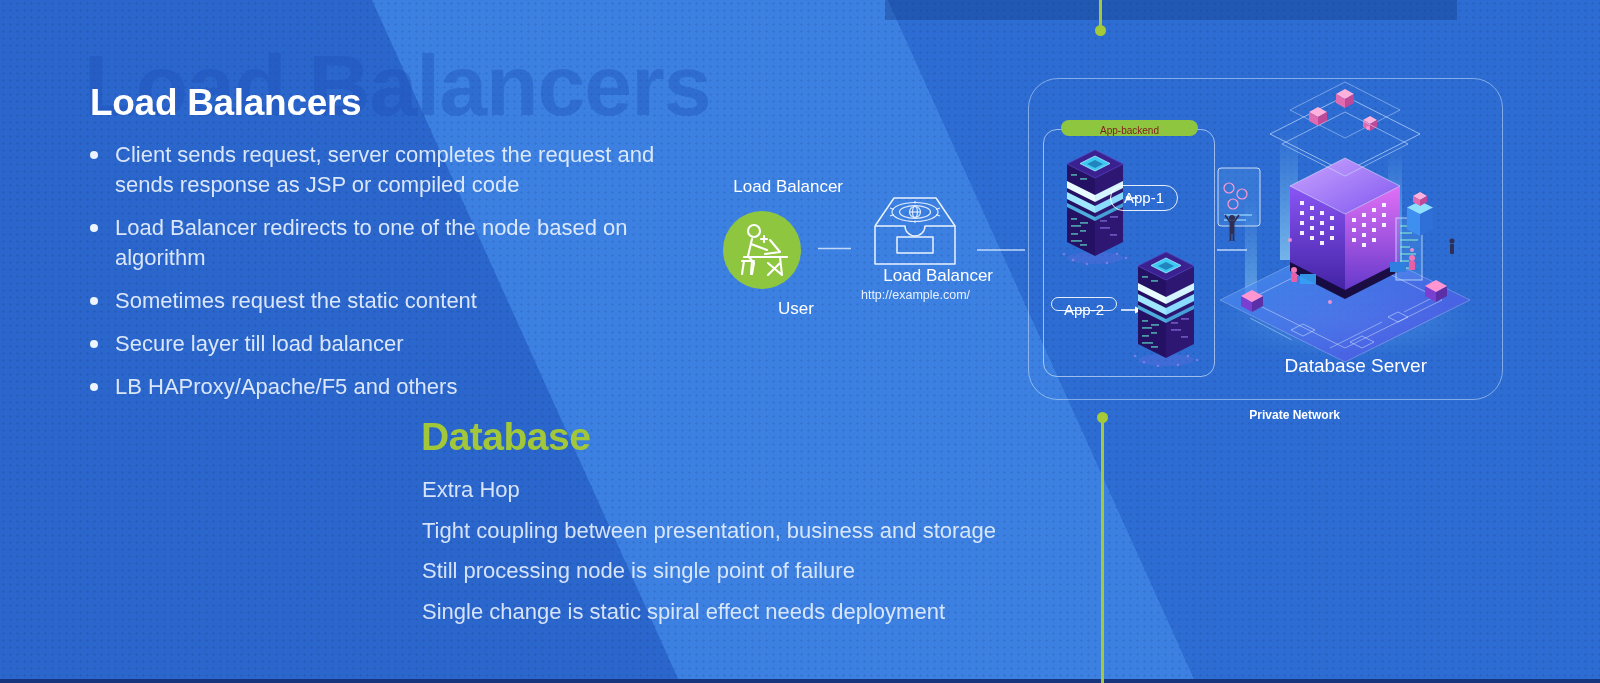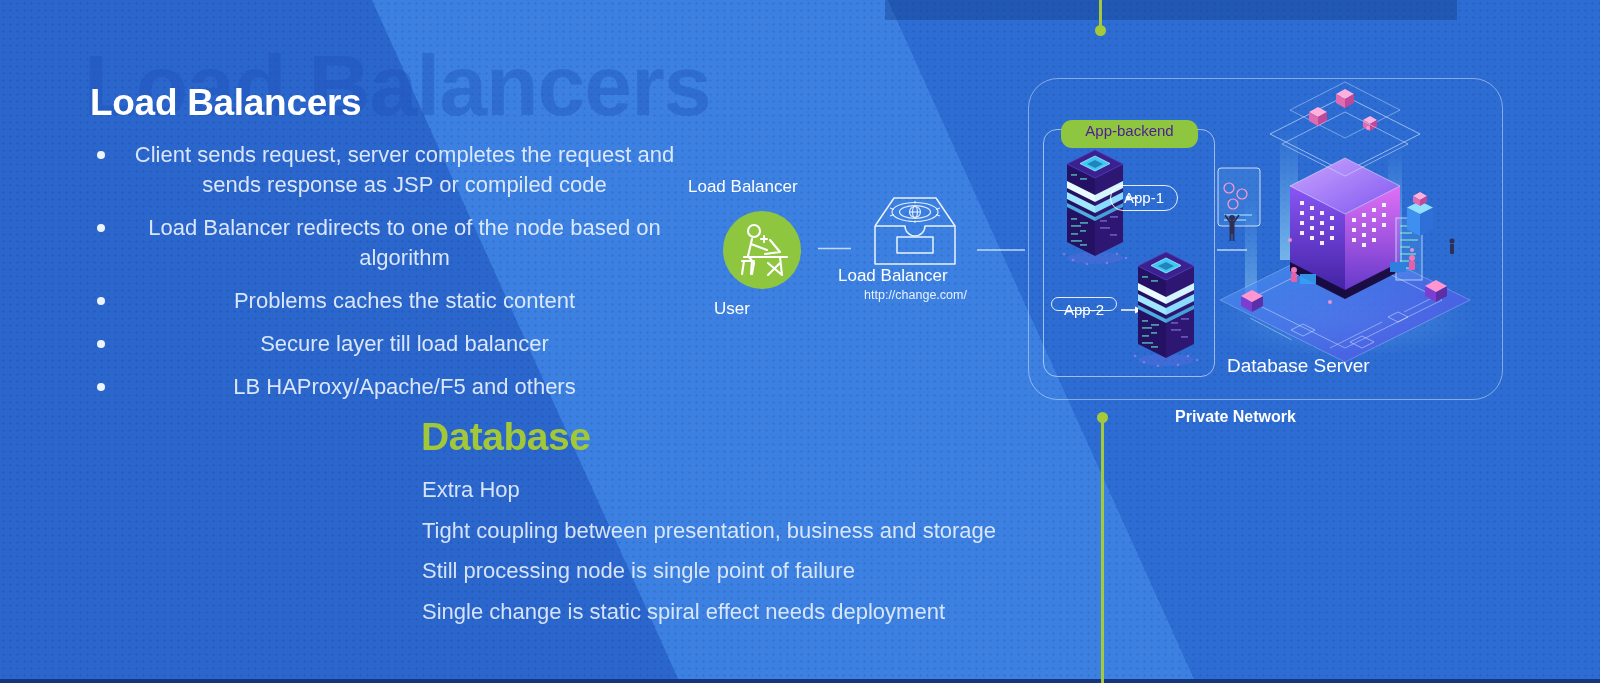--- a/index.html
+++ b/index.html
@@ -24,53 +24,53 @@
   
   .gline{background:var(--lime-line);width:3px;z-index:7;}
   .gdot{width:11px;height:11px;border-radius:50%;background:var(--lime-line);z-index:7;}
 
   
   .ghost-title{left:84px;top:36px;font-size:86px;font-weight:700;letter-spacing:-1px;
     color:rgba(30,82,185,.42);white-space:nowrap;z-index:2;}
   .title{left:90px;top:82px;font-size:37px;font-weight:700;color:#fff;letter-spacing:-.3px;z-index:4;}
 
   
-  .bullets{left:95px;top:140px;width:592px;list-style:none;z-index:4;text-align:center;}
+  .bullets{left:88px;top:140px;width:592px;list-style:none;z-index:4;}
   .bullets li{position:relative;padding-left:27px;font-size:22px;line-height:30px;
     color:rgba(233,241,253,.92);margin-bottom:13px;}
   .bullets li::before{content:"";position:absolute;left:2px;top:11px;width:8px;height:8px;
     border-radius:50%;background:#eef4fd;}
 
   
   .problems-h{left:421px;top:415px;font-size:39px;font-weight:700;letter-spacing:-.5px;
     color:var(--lime-heading);z-index:4;}
   .problems{left:422px;top:470px;z-index:4;}
   .problems div{font-size:22px;line-height:40.5px;color:rgba(233,241,253,.9);white-space:nowrap;}
 
   
-  .dlabel{color:#fff;text-align:left;z-index:5;}
+  .dlabel{color:#fff;text-align:right;z-index:5;}
   .flow-label{left:688px;top:177px;width:155px;font-size:17px;}
   .user-circle{left:723px;top:211px;width:78px;height:78px;border-radius:50%;
     background:var(--accent-green);z-index:4;}
   .user-label{left:714px;top:299px;width:100px;font-size:17px;}
   .lb-name{left:838px;top:266px;width:155px;font-size:17px;}
   .lb-url{left:838px;top:288px;width:155px;font-size:12.5px;color:rgba(240,247,255,.95);text-align:center;z-index:5;}
 
   .bracket{left:1028px;top:78px;width:475px;height:322px;border:1px solid rgba(216,233,255,.5);
     border-radius:30px;z-index:2;}
   .inner-box{left:1043px;top:129px;width:172px;height:248px;border:1px solid rgba(226,239,255,.62);
     border-radius:14px;z-index:3;}
-  .pill-backend{left:1061px;top:120px;width:137px;height:28px;border-radius:11px;
-    background:var(--accent-green);color:#4c1d95;font-size:15px;line-height:22px;text-align:center;z-index:5;}
+  .pill-backend{left:1061px;top:120px;width:137px;height:16px;border-radius:11px;
+    background:var(--accent-green);color:#7f1d1d;font-size:10px;line-height:22px;text-align:center;z-index:5;}
   .pill-outline{border:1.5px solid rgba(255,255,255,.88);border-radius:13px;color:#fff;
     font-size:15px;text-align:center;z-index:5;background:transparent;}
   .pill-app1{left:1110px;top:185px;width:68px;height:26px;line-height:23px;}
   .pill-app2{left:1051px;top:297px;width:66px;height:14px;line-height:23px;}
   .db-label{left:1227px;top:355px;width:200px;font-size:19px;}
-  .net-label{left:1175px;top:408px;width:165px;font-size:16px;font-weight:700;}
+  .net-label{left:1175px;top:408px;width:165px;font-size:12px;font-weight:700;}
 
   .gfx{position:absolute;left:0;top:0;z-index:3;pointer-events:none;}
   .person-svg{position:absolute;left:723px;top:211px;z-index:5;}
 </style>
 </head>
 <body>
 
 <div class="slide">
 
   <div class="bg-layer bg-band"></div>
@@ -82,41 +82,41 @@
   <div class="abs gdot" style="left:1095px;top:25px;"></div>
   <div class="abs gdot" style="left:1097px;top:412px;"></div>
   <div class="abs gline" style="left:1101px;top:421px;height:262px;"></div>
 
   <div class="abs ghost-title">Load Balancers</div>
   <h1 class="abs title">Load Balancers</h1>
 
   <ul class="abs bullets">
     <li>Client sends request, server completes the request and sends response as JSP or compiled code</li>
     <li>Load Balancer redirects to one of the node based on algorithm</li>
-    <li>Problems caches the static content</li>
+    <li>Sometimes request the static content</li>
     <li>Secure layer till load balancer</li>
     <li>LB HAProxy/Apache/F5 and others</li>
   </ul>
 
   <h2 class="abs problems-h">Database</h2>
   <div class="abs problems">
     <div>Extra Hop</div>
     <div>Tight coupling between presentation, business and storage</div>
     <div>Still processing node is single point of failure</div>
     <div>Single change is static spiral effect needs deployment</div>
   </div>
 
   <div class="abs bracket"></div>
   <div class="abs inner-box"></div>
 
   <div class="abs dlabel flow-label">Load Balancer</div>
   <div class="abs user-circle"></div>
   <div class="abs dlabel user-label">User</div>
   <div class="abs dlabel lb-name">Load Balancer</div>
-  <div class="abs lb-url">http://change.com/</div>
+  <div class="abs lb-url">http://example.com/</div>
   <div class="abs pill-backend">App-backend</div>
   <div class="abs pill-outline pill-app1">App-1</div>
   <div class="abs pill-outline pill-app2">App-2</div>
   <div class="abs dlabel db-label">Database Server</div>
   <div class="abs dlabel net-label">Private Network</div>
 
   <svg class="person-svg" width="78" height="78" viewBox="0 0 78 78">
     <g fill="none" stroke="#ffffff" stroke-width="2.1" stroke-linecap="round" stroke-linejoin="round">
       <circle cx="31" cy="20" r="6"></circle>
       <path d="M29,28 L25,45"></path>

